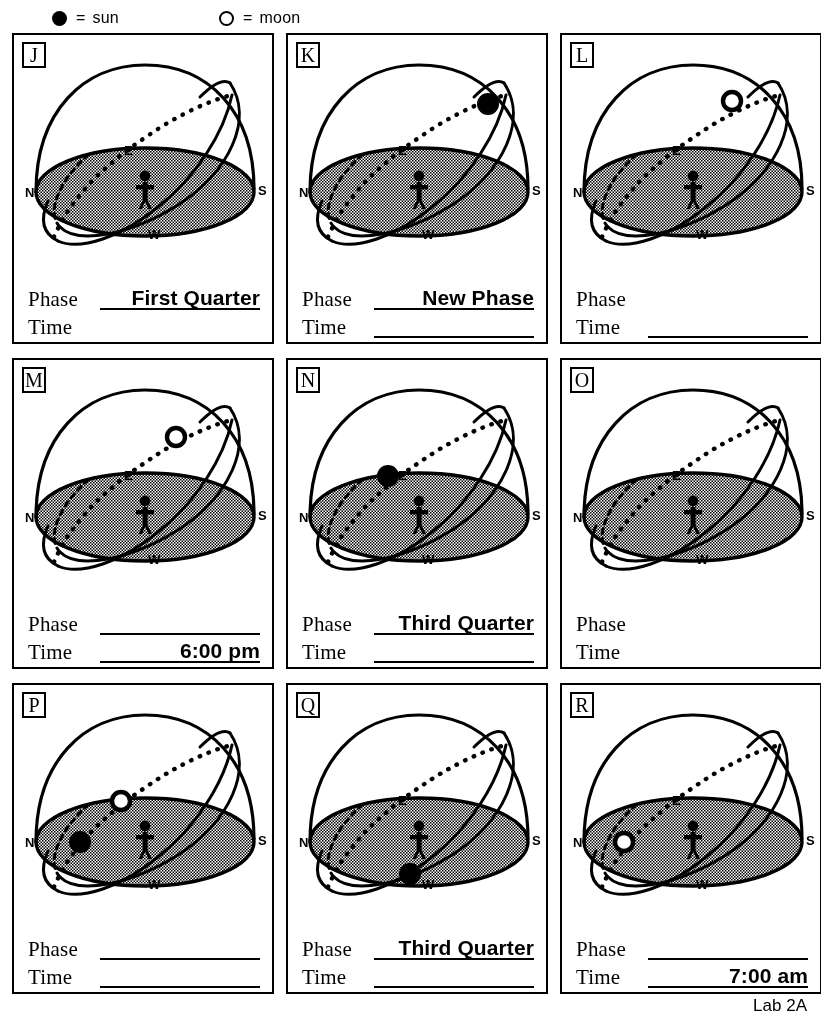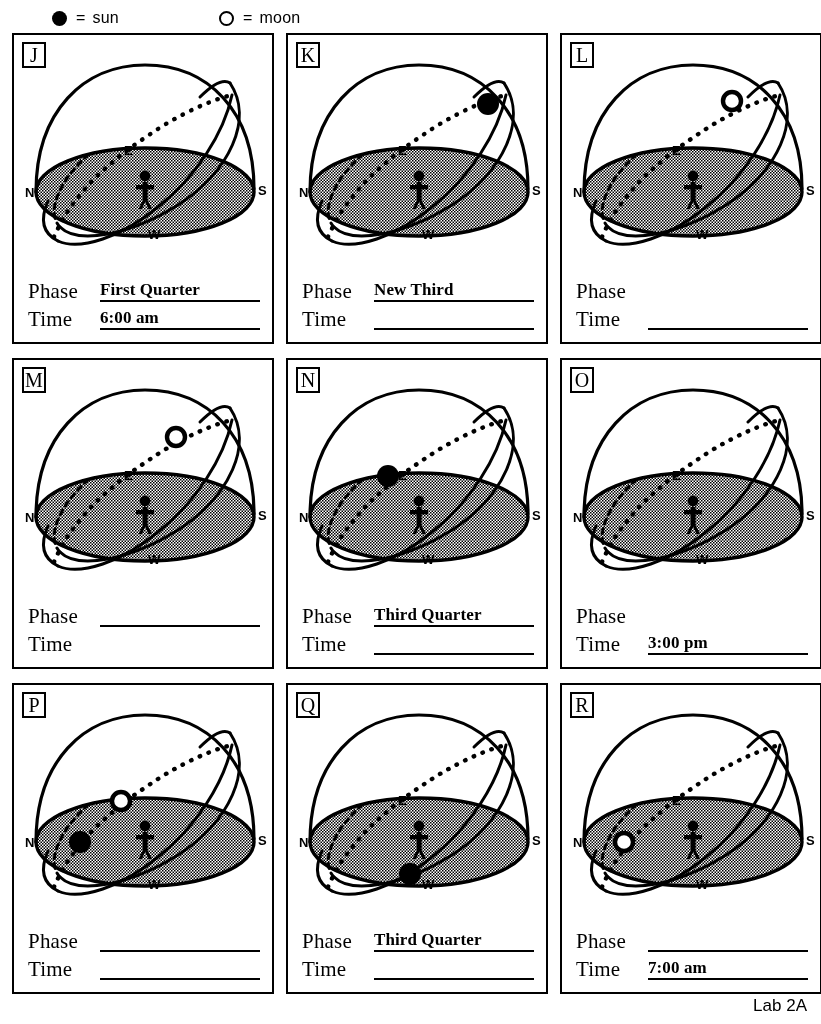--- a/index.html
+++ b/index.html
@@ -88,21 +88,21 @@
   .diagram {
     position: absolute;
     top: 14px; left: 4px;
     width: 254px; height: 212px;
   }
 
   
   .answers {
     position: absolute;
     left: 14px;
-    bottom: 12px;
+    bottom: 4px;
     width: 232px;
   }
   .answer-row {
     position: relative;
     height: 28px;
     display: flex;
     align-items: flex-end;
   }
   .ans-label {
     font-size: 21px;
@@ -114,25 +114,25 @@
   .ans-field {
     position: relative;
     flex: 1 1 auto;
     height: 24px;
     border-bottom: 2px solid #000;
     text-align: center;
   }
   .ans-value {
     position: absolute;
     left: 0; right: 0; bottom: 1px;
-    text-align: left;
-    font-size: 17px;
+    text-align: right;
+    font-size: 21px;
     line-height: 18px;
     font-weight: 700;
-    font-family: Liberation Serif, serif;
+    font-family: Liberation Sans, sans-serif;
     letter-spacing: .1px;
     white-space: nowrap;
   }
 
   
   #footer {
     position: absolute;
     right: 14px;
     bottom: 8px;
     font-family: "Liberation Sans", "DejaVu Sans", sans-serif;
@@ -224,23 +224,20 @@
 
     <div class="answers">
       <div class="answer-row">
         <span class="ans-label">Phase</span>
         <span class="ans-field">
           <span class="ans-value">First Quarter</span>
         </span>
       </div>
       <div class="answer-row">
         <span class="ans-label">Time</span>
-        <span class="ans-field">
-          <span class="ans-value">6:00 am</span>
-        </span>
       </div>
     </div>
       </div>
       <div class="panel">
     <div class="panel-letter">K</div>
 
     <div class="diagram">
 
 <svg viewBox="0 0 254 212" width="254" height="212">
 
@@ -296,21 +293,21 @@
   <text x="130" y="190" font-family="Liberation Sans, DejaVu Sans, sans-serif" font-size="13" font-weight="700" fill="#000">W</text>
 
   <circle class="body-sun" cx="196" cy="55" r="11" fill="#000"></circle>
 </svg>
     </div>
 
     <div class="answers">
       <div class="answer-row">
         <span class="ans-label">Phase</span>
         <span class="ans-field">
-          <span class="ans-value">New Third</span>
+          <span class="ans-value">New Phase</span>
         </span>
       </div>
       <div class="answer-row">
         <span class="ans-label">Time</span>
         <span class="ans-field">
           <span class="ans-value"></span>
         </span>
       </div>
     </div>
       </div>
@@ -452,20 +449,23 @@
 
     <div class="answers">
       <div class="answer-row">
         <span class="ans-label">Phase</span>
         <span class="ans-field">
           <span class="ans-value"></span>
         </span>
       </div>
       <div class="answer-row">
         <span class="ans-label">Time</span>
+        <span class="ans-field">
+          <span class="ans-value">6:00 pm</span>
+        </span>
       </div>
     </div>
       </div>
       <div class="panel">
     <div class="panel-letter">N</div>
 
     <div class="diagram">
 
 <svg viewBox="0 0 254 212" width="254" height="212">
 
@@ -599,23 +599,20 @@
 
 </svg>
     </div>
 
     <div class="answers">
       <div class="answer-row">
         <span class="ans-label">Phase</span>
       </div>
       <div class="answer-row">
         <span class="ans-label">Time</span>
-        <span class="ans-field">
-          <span class="ans-value">3:00 pm</span>
-        </span>
       </div>
     </div>
       </div>
       <div class="panel">
     <div class="panel-letter">P</div>
 
     <div class="diagram">
 
 <svg viewBox="0 0 254 212" width="254" height="212">
 

